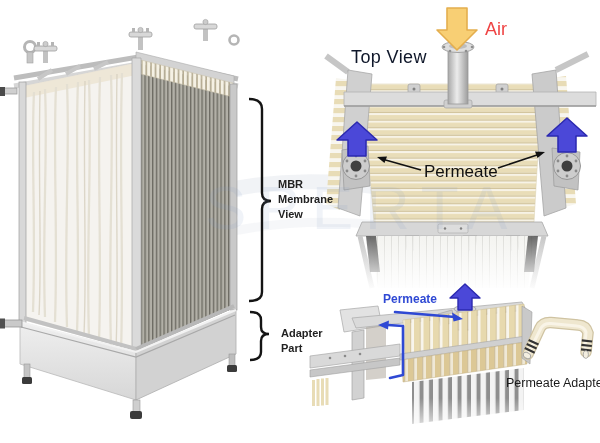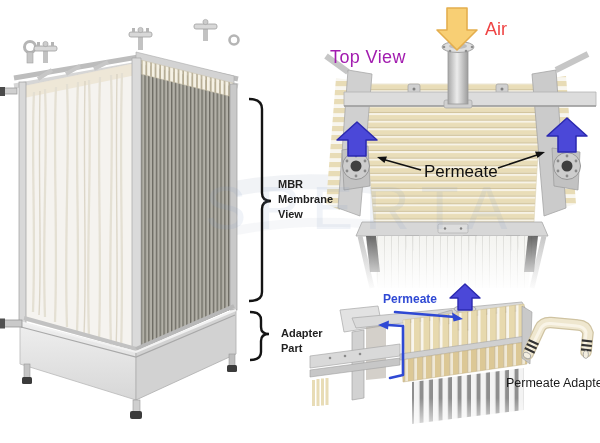--- a/index.html
+++ b/index.html
@@ -1,21 +1,21 @@
 <!DOCTYPE html>
 <html><head>
 <meta charset="utf-8">
 <style>
   html,body{margin:0;padding:0;background:#ffffff;}
   .stage{position:relative;width:600px;height:443px;background:#ffffff;overflow:hidden;
          font-family:"Liberation Sans",sans-serif;color:#1a1a1a;}
   .stage svg{position:absolute;display:block;}
   .lbl{position:absolute;white-space:nowrap;}
   .lbl-wrap{position:absolute;white-space:normal;}
-  .title-label{font-size:18px;letter-spacing:.4px;color:#a21caf;}
+  .title-label{font-size:18px;letter-spacing:.4px;color:#0f172a;margin-left:21px;}
   .air-label{font-size:18px;color:#ef4444;}
   .permeate-label{font-size:17px;color:#111;}
   .bracket-label{font-size:11px;font-weight:bold;line-height:15px;color:#222;}
   .permeate-blue{font-size:12px;font-weight:bold;color:#2F49D4;}
   .adapter-label{font-size:12.5px;color:#1a1a1a;}
   .watermark{position:absolute;left:205px;top:172px;font-size:62px;font-weight:normal;
              letter-spacing:12px;color:rgba(130,160,195,0.12);pointer-events:none;}
 </style>
 </head>
 <body>

